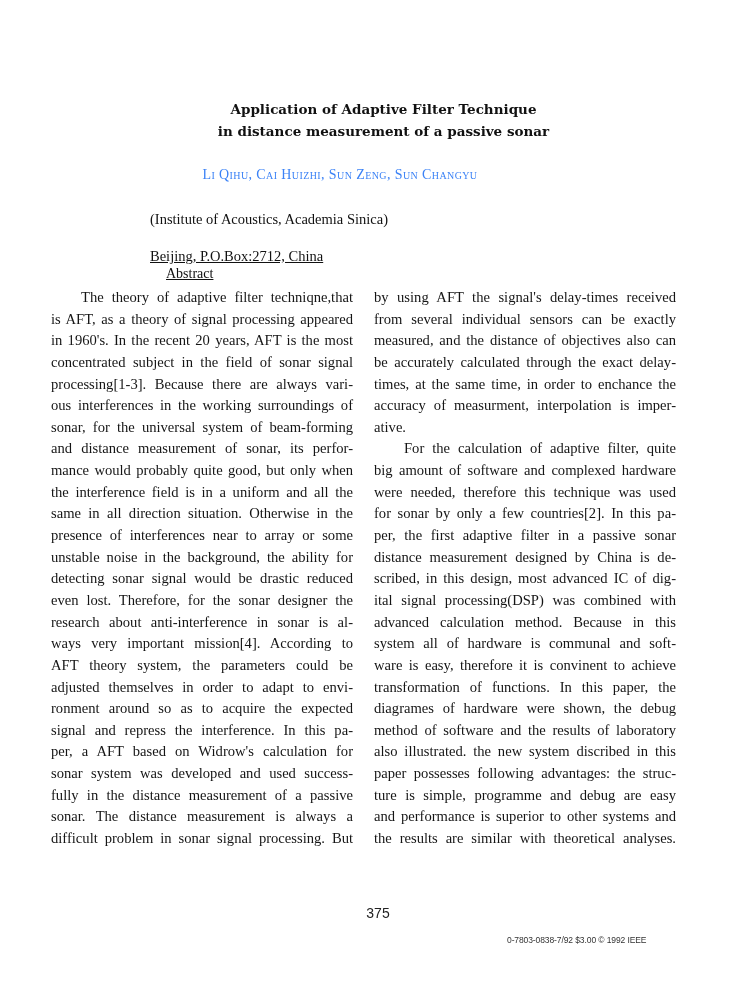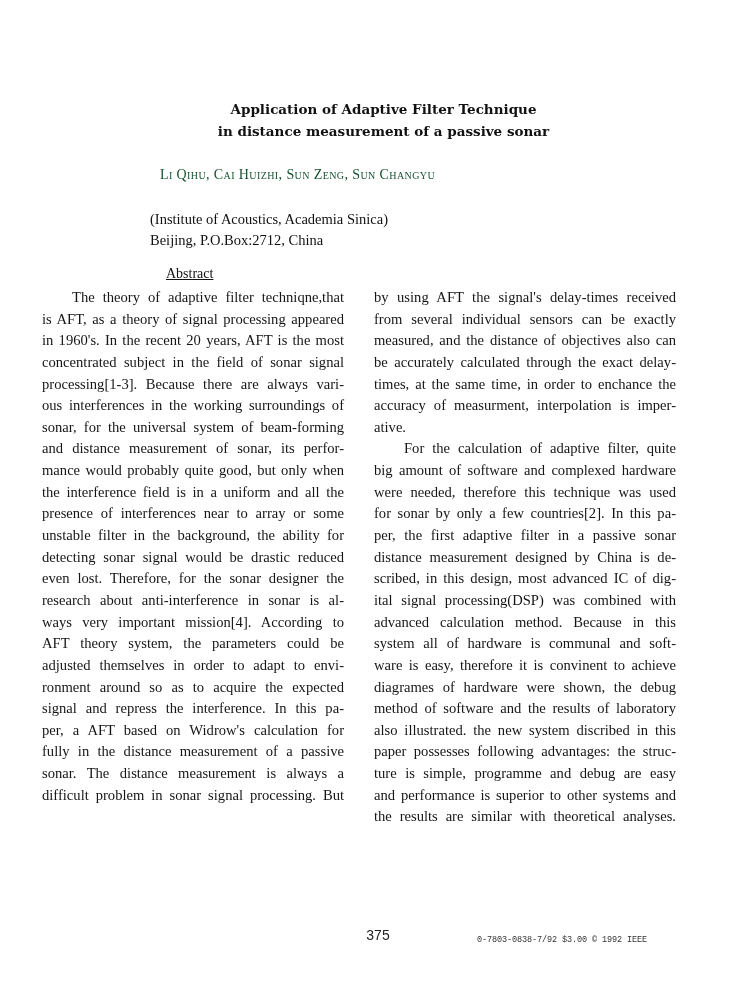--- a/index.html
+++ b/index.html
@@ -3,41 +3,41 @@
 <meta charset="utf-8">
 <style>
   html, body { margin: 0; padding: 0; background: #ffffff; }
   body { width: 755px; height: 1000px; position: relative; overflow: hidden;
          font-family: "DejaVu Serif", "Liberation Serif", serif; color: #111; }
   .page { position: absolute; left: 0; top: 0; width: 755px; height: 1000px; background: #fff; }
   .title { position: absolute; left: 0; width: 755px; text-align: center;
            font-family: "DejaVu Serif", serif; font-weight: bold; font-size: 13.5px; color: #111; }
   .t1 { top: 101px; left: 6px; }
   .t2 { top: 123px; left: 6px; }
-  .authors { position: absolute; top: 167px; left: 160px; width: 360px; 
+  .authors { position: absolute; top: 167px; left: 160px; width: 360px; text-align: center;
              font-family: "Liberation Serif", serif; font-size: 14px; font-variant: small-caps;
-             letter-spacing: 0.4px; color: #14532d; }
+             letter-spacing: 0.4px; color: #3b82f6; }
   .affil { position: absolute; left: 150px; width: 400px; text-align: left;
            font-family: "Liberation Serif", serif; font-size: 14.5px; color: #111; }
   .a1 { top: 211px; }
-  .a2 { top: 232px; }
+  .a2 { top: 248px; text-decoration: underline; }
   .abstract-head { position: absolute; top: 266px; left: 166px; width: 100px; text-align: left;
                    font-family: "Liberation Serif", serif; font-size: 14px; color: #111; text-decoration: underline; }
   .col { position: absolute; width: 302px; }
-  .col-left { left: 42px; top: 287px; }
+  .col-left { left: 51px; top: 287px; }
   .col-right { left: 374px; top: 287px; }
   .line { display: block; height: 21.65px; line-height: 21.65px; white-space: nowrap;
           text-align: justify; text-align-last: justify;
           font-family: "Liberation Serif", serif; font-size: 14.6px; color: #151515; }
   .line.indent { padding-left: 30px; }
   .line.last { text-align-last: left; }
   .pageno { position: absolute; top: 905px; left: 358px; width: 40px; text-align: center;
-            font-family: "Liberation Sans", sans-serif; font-size: 14px; color: #222; margin-top: 22px; }
-  .footer { position: absolute; top: 935px; left: 477px; width: 200px; white-space: nowrap;
-            font-family: Liberation Mono, monospace; font-size: 8.5px; color: #333; letter-spacing: -0.1px; }
+            font-family: "Liberation Sans", sans-serif; font-size: 14px; color: #222; }
+  .footer { position: absolute; top: 935px; left: 507px; width: 200px; white-space: nowrap;
+            font-family: Liberation Sans, sans-serif; font-size: 8.5px; color: #333; letter-spacing: -0.1px; }
 </style>
 </head>
 <body>
 
 <div class="page">
 
   <div class="title t1">Application of Adaptive Filter Technique</div>
   <div class="title t2">in distance measurement of a passive sonar</div>
 
   <div class="authors">Li Qihu, Cai Huizhi, Sun Zeng, Sun Changyu</div>
@@ -51,31 +51,33 @@
     <span class="line indent">The theory of adaptive filter techniqne,that</span>
     <span class="line">is AFT, as a theory of signal processing appeared</span>
     <span class="line">in 1960's. In the recent 20 years, AFT is the most</span>
     <span class="line">concentrated subject in the field of sonar signal</span>
     <span class="line">processing[1-3].  Because there are always vari-</span>
     <span class="line">ous interferences in the working surroundings of</span>
     <span class="line">sonar, for the universal system of beam-forming</span>
     <span class="line">and distance measurement of sonar, its perfor-</span>
     <span class="line">mance would probably quite good, but only when</span>
     <span class="line">the interference field is in a uniform and all the</span>
+    <span class="line">same in all direction situation. Otherwise in the</span>
     <span class="line">presence of interferences near to array or some</span>
-    <span class="line">unstable filter in the background, the ability for</span>
+    <span class="line">unstable noise in the background, the ability for</span>
     <span class="line">detecting sonar signal would be drastic reduced</span>
     <span class="line">even lost. Therefore, for the sonar designer the</span>
     <span class="line">research about anti-interference in sonar is al-</span>
     <span class="line">ways very important mission[4].  According to</span>
     <span class="line">AFT theory system, the parameters could be</span>
     <span class="line">adjusted themselves in order to adapt to envi-</span>
     <span class="line">ronment around so as to acquire the expected</span>
     <span class="line">signal and repress the interference. In this pa-</span>
     <span class="line">per, a AFT based on Widrow's calculation for</span>
+    <span class="line">sonar system was developed and used success-</span>
     <span class="line">fully in the distance measurement of a passive</span>
     <span class="line">sonar.  The distance measurement is always a</span>
     <span class="line">difficult problem in sonar signal processing. But</span>
   </div>
 
   <div class="col col-right">
     <span class="line">by using AFT the signal's delay-times received</span>
     <span class="line">from several individual sensors can be exactly</span>
     <span class="line">measured, and the distance of objectives also can</span>
     <span class="line">be accurately calculated through the exact delay-</span>
@@ -86,20 +88,21 @@
     <span class="line">big amount of software and complexed hardware</span>
     <span class="line">were needed, therefore this technique was used</span>
     <span class="line">for sonar by only a few countries[2]. In this pa-</span>
     <span class="line">per, the first adaptive filter in a passive sonar</span>
     <span class="line">distance measurement designed by China is de-</span>
     <span class="line">scribed, in this design, most advanced IC of dig-</span>
     <span class="line">ital signal processing(DSP) was combined with</span>
     <span class="line">advanced calculation method.  Because in this</span>
     <span class="line">system all of hardware is communal and soft-</span>
     <span class="line">ware is easy, therefore it is convinent to achieve</span>
+    <span class="line">transformation of functions. In this paper, the</span>
     <span class="line">diagrames of hardware were shown, the debug</span>
     <span class="line">method of software and the results of laboratory</span>
     <span class="line">also illustrated. the new system discribed in this</span>
     <span class="line">paper possesses following advantages: the struc-</span>
     <span class="line">ture is simple, programme and debug are easy</span>
     <span class="line">and performance is superior to other systems and</span>
     <span class="line">the results are similar with theoretical analyses.</span>
   </div>
 
   <div class="pageno">375</div>

